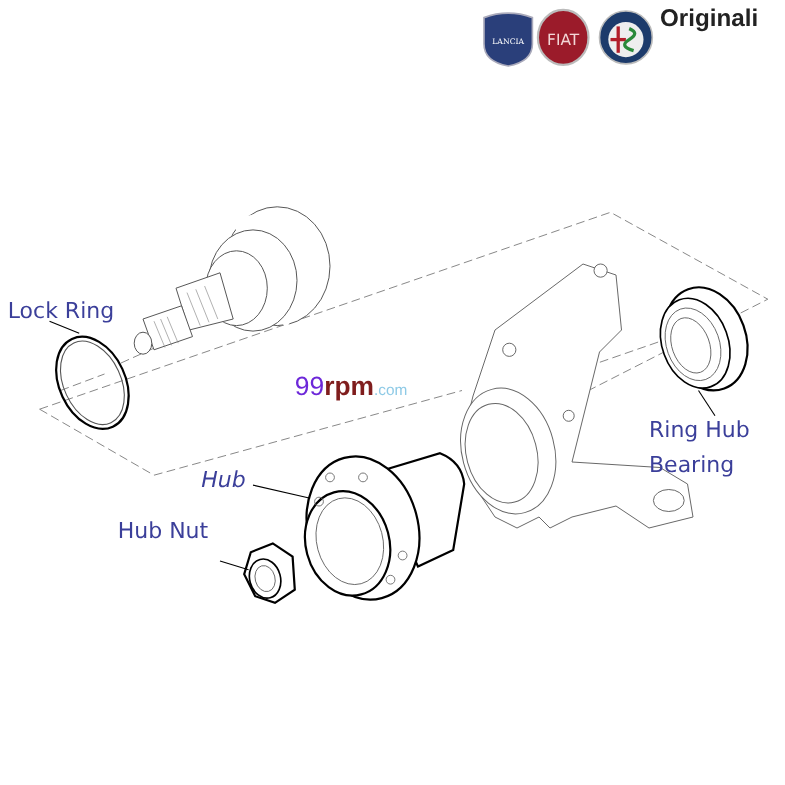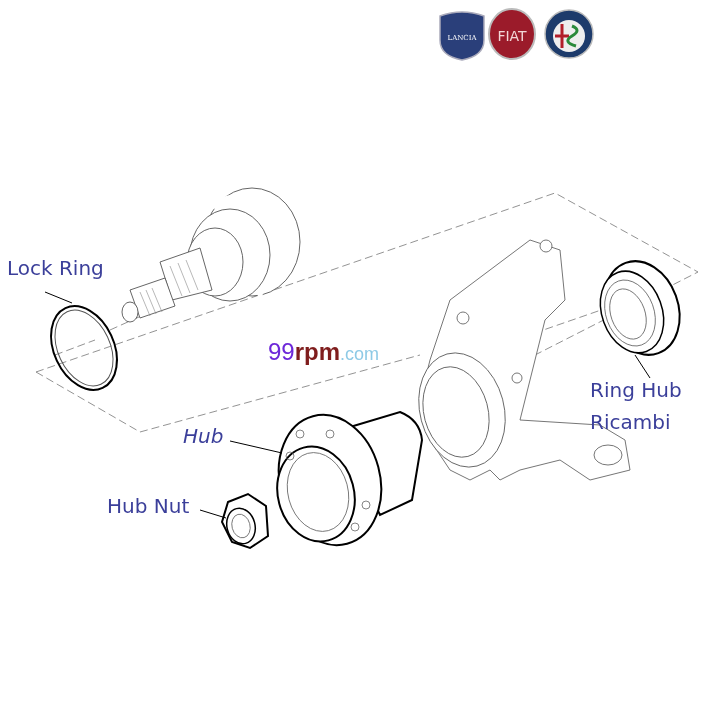--- a/index.html
+++ b/index.html
@@ -3,21 +3,21 @@
 <meta charset="utf-8">
 <style>
   html,body{margin:0;padding:0;background:#fff;}
   body{width:714px;height:714px;position:relative;overflow:hidden;font-family:"DejaVu Sans",sans-serif;}
   #diagram{position:absolute;left:0;top:0;width:714px;height:714px;}
   .label{position:absolute;color:#3b3f9a;font-size:20px;font-family:"DejaVu Sans",sans-serif;line-height:1.2;white-space:nowrap;}
   .brand{position:absolute;left:600px;top:4px;color:#222;font-weight:bold;font-size:22px;line-height:26px;font-family:"Liberation Sans",sans-serif;}
   .wm{position:absolute;left:268px;top:338px;font-size:24px;font-family:"Liberation Sans",sans-serif;letter-spacing:0;}
   .wm .n{color:#6d28d9;}
   .wm .r{color:#7f1d1d;font-weight:bold;}
-  .wm .c{color:#8ecae6;font-size:18px;}
+  .wm .c{color:#8ecae6;font-size:14px;}
 </style>
 </head>
 <body>
 
 <svg id="diagram" viewBox="0 0 714 714" xmlns="http://www.w3.org/2000/svg">
 
   <g fill="none" stroke="#777" stroke-width="0.8" stroke-dasharray="8 4">
     <polyline points="36,372 555,193 698,272 535,355"></polyline>
     <polyline points="36,372 140,432 420,355"></polyline>
     <line x1="500" y1="345" x2="630" y2="300"></line>
@@ -100,23 +100,24 @@
   <g>
     <circle cx="569" cy="34" r="24" fill="#1d3b6b" stroke="#bbb" stroke-width="1.5"></circle>
     <circle cx="569" cy="36" r="16" fill="#eee"></circle>
     <line x1="562" y1="24" x2="562" y2="48" stroke="#b21e2a" stroke-width="3"></line>
     <line x1="555" y1="36" x2="569" y2="36" stroke="#b21e2a" stroke-width="3"></line>
     <path d="M572,26 q10,4 0,10 q-10,6 4,10" stroke="#2a8a3a" stroke-width="3" fill="none"></path>
   </g>
 </svg>
 
 <div class="brand">
+  <div>Originali</div>
 </div>
 
 <div class="wm">
   <span class="n">99</span><span class="r">rpm</span><span class="c">.com</span>
 </div>
 
-<div class="label" style="left:7px;top:256px;">Lock Ring</div>
+<div class="label" style="left:7px;top:270px;">Lock Ring</div>
 <div class="label" style="left:183px;top:424px;font-style:italic;">Hub</div>
-<div class="label" style="left:107px;top:494px;">Hub Nut</div>
+<div class="label" style="left:107px;top:470px;">Hub Nut</div>
 <div class="label" style="left:590px;top:378px;">Ring Hub</div>
-<div class="label" style="left:590px;top:410px;">Ricambi</div>
+<div class="label" style="left:590px;top:410px;">Bearing</div>
 
 </body></html>

